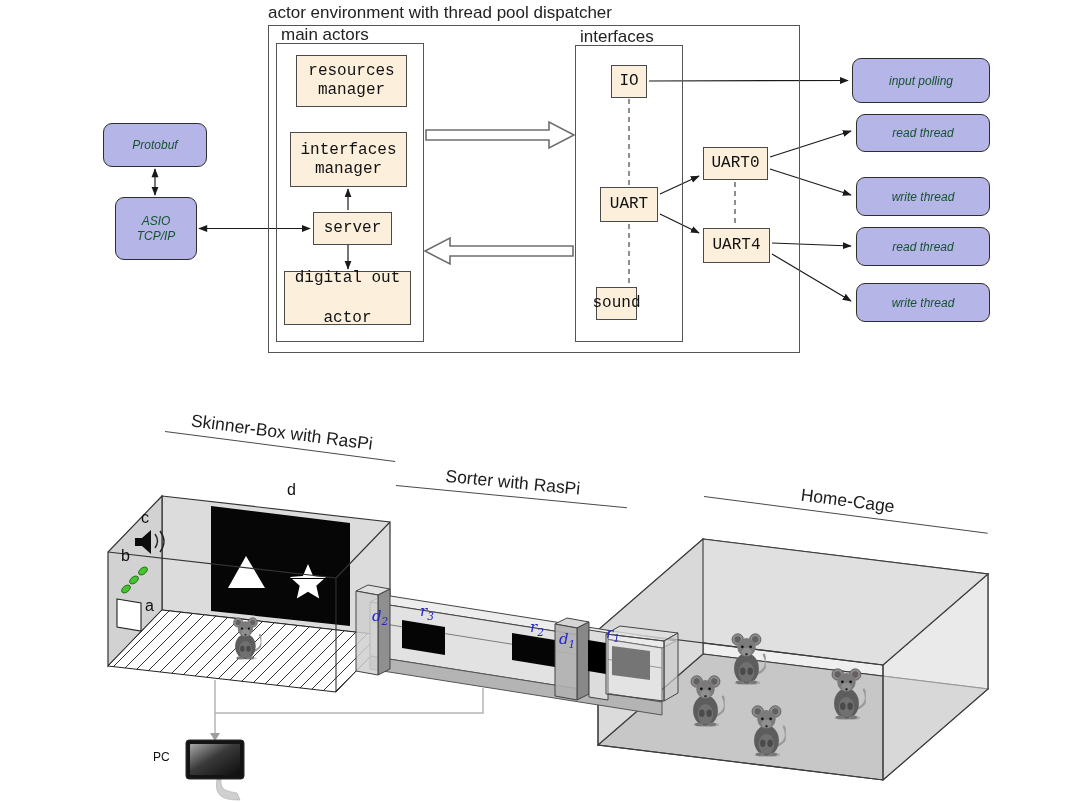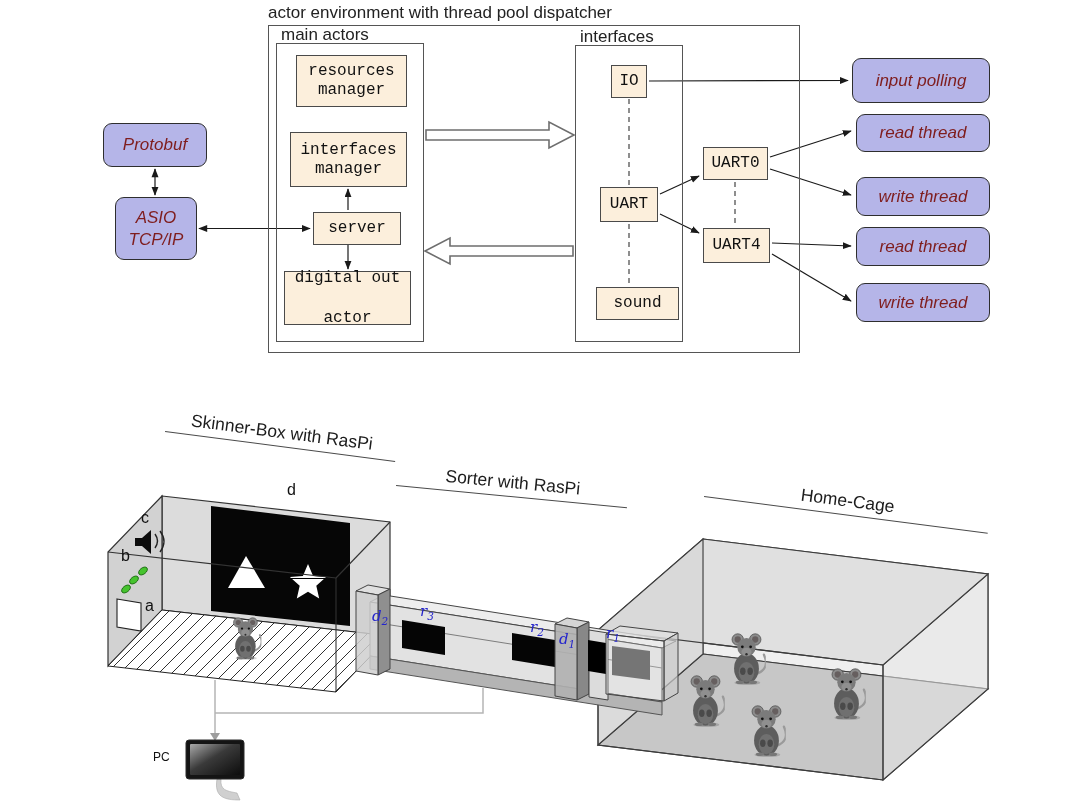--- a/index.html
+++ b/index.html
@@ -12,22 +12,22 @@
   #stage{position:relative;width:1080px;height:803px;background:#ffffff;overflow:hidden;
          font-family:"Liberation Sans",sans-serif;color:#1a1a1a;}
   #layer-svg{position:absolute;left:0;top:0;width:1080px;height:803px;}
   .abs{position:absolute;box-sizing:border-box;}
   .group-box{border:1.3px solid #555;background:transparent;}
   .group-label{font-size:17px;color:#222;white-space:nowrap;}
   .node{background:var(--actor-fill);border:1.3px solid #4a4a4a;
         font-family:"Liberation Mono","DejaVu Sans Mono",monospace;font-size:16px;line-height:1.18;
         display:flex;flex-direction:column;align-items:center;justify-content:center;color:#111;}
   .thread{background:var(--thread-fill);border:1.5px solid #2e2e2e;border-radius:9px;
-          font-style:italic;font-size:17px;display:flex;flex-direction:column;align-items:center;
-          justify-content:center;color:#7f1d1d;}
+          font-style:italic;font-size:12px;display:flex;flex-direction:column;align-items:center;
+          justify-content:center;color:#14532d;}
   .sec-label{font-size:17.5px;color:#1c1c1c;text-align:center;border-bottom:1.5px solid #4a4a4a;
              padding-bottom:3px;line-height:22px;transform-origin:0 100%;white-space:nowrap;}
   .rot74{transform:rotate(7.4deg);}
   .rot55{transform:rotate(5.5deg);}
   .mk{font-size:16px;color:#111;}
   .gate{font-family:"DejaVu Serif","Liberation Serif",serif;font-style:italic;font-size:15px;
         color:var(--gate-label);white-space:nowrap;}
   .gate sub{font-size:10.5px;}
   .pc-label{font-size:12px;color:#111;}
 </style>
@@ -186,28 +186,28 @@
   <div class="abs group-box" style="left:575px;top:45px;width:108px;height:297px;"></div>
 
   <div class="abs node" style="left:296px;top:55px;width:111px;height:52px;">
     <span>resources</span>
     <span>manager</span>
   </div>
   <div class="abs node" style="left:290px;top:132px;width:117px;height:55px;">
     <span>interfaces</span>
     <span>manager</span>
   </div>
-  <div class="abs node" style="left:313px;top:212px;width:88px;height:33px;">server</div>
+  <div class="abs node" style="left:313px;top:212px;width:79px;height:33px;">server</div>
   <div class="abs node" style="left:284px;top:271px;width:127px;height:54px;gap:21px;">
     <span>digital out</span>
     <span>actor</span>
   </div>
   <div class="abs node" style="left:611px;top:65px;width:36px;height:33px;">IO</div>
   <div class="abs node" style="left:600px;top:187px;width:58px;height:35px;">UART</div>
-  <div class="abs node" style="left:596px;top:287px;width:83px;height:33px;">sound</div>
+  <div class="abs node" style="left:596px;top:287px;width:41px;height:33px;">sound</div>
   <div class="abs node" style="left:703px;top:147px;width:65px;height:33px;">UART0</div>
   <div class="abs node" style="left:703px;top:228px;width:67px;height:35px;">UART4</div>
 
   <div class="abs thread" style="left:103px;top:123px;width:104px;height:44px;">Protobuf</div>
   <div class="abs thread" style="left:115px;top:197px;width:82px;height:63px;line-height:1.25;">
     <span>ASIO</span>
     <span>TCP/IP</span>
   </div>
   <div class="abs thread" style="left:852px;top:58px;width:138px;height:45px;">input polling</div>
   <div class="abs thread" style="left:856px;top:114px;width:134px;height:38px;">read thread</div>

